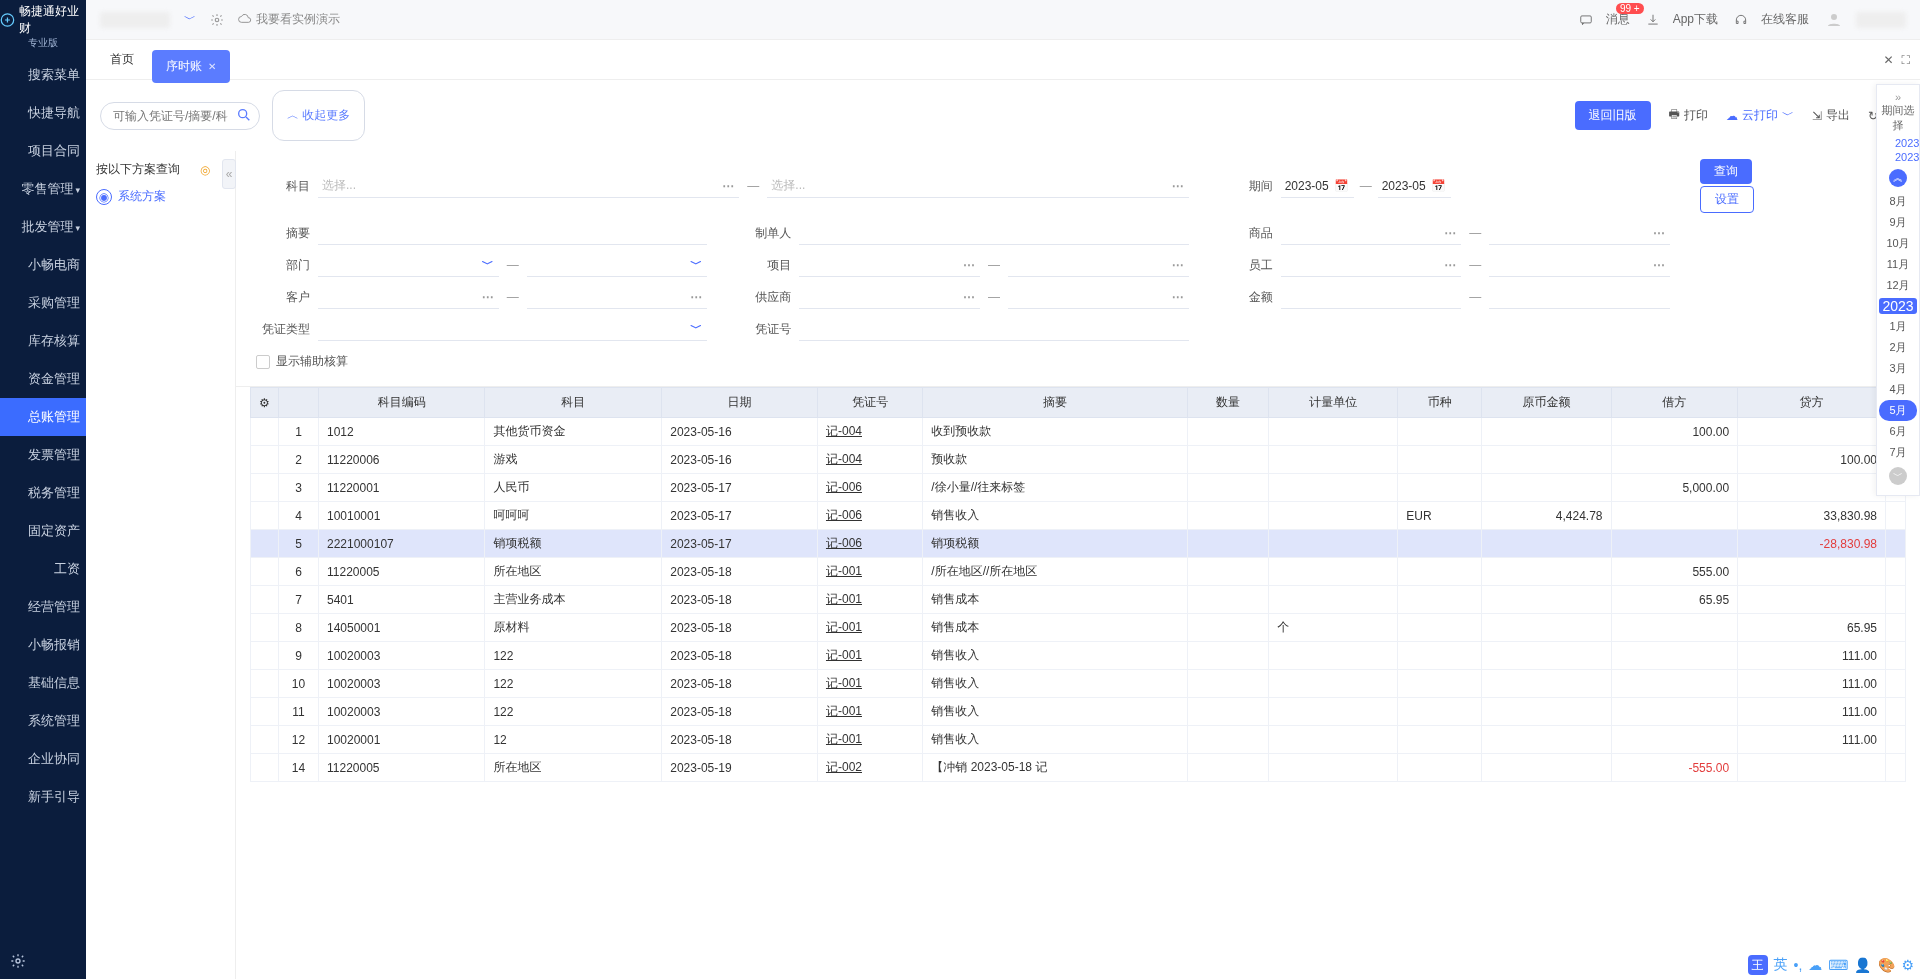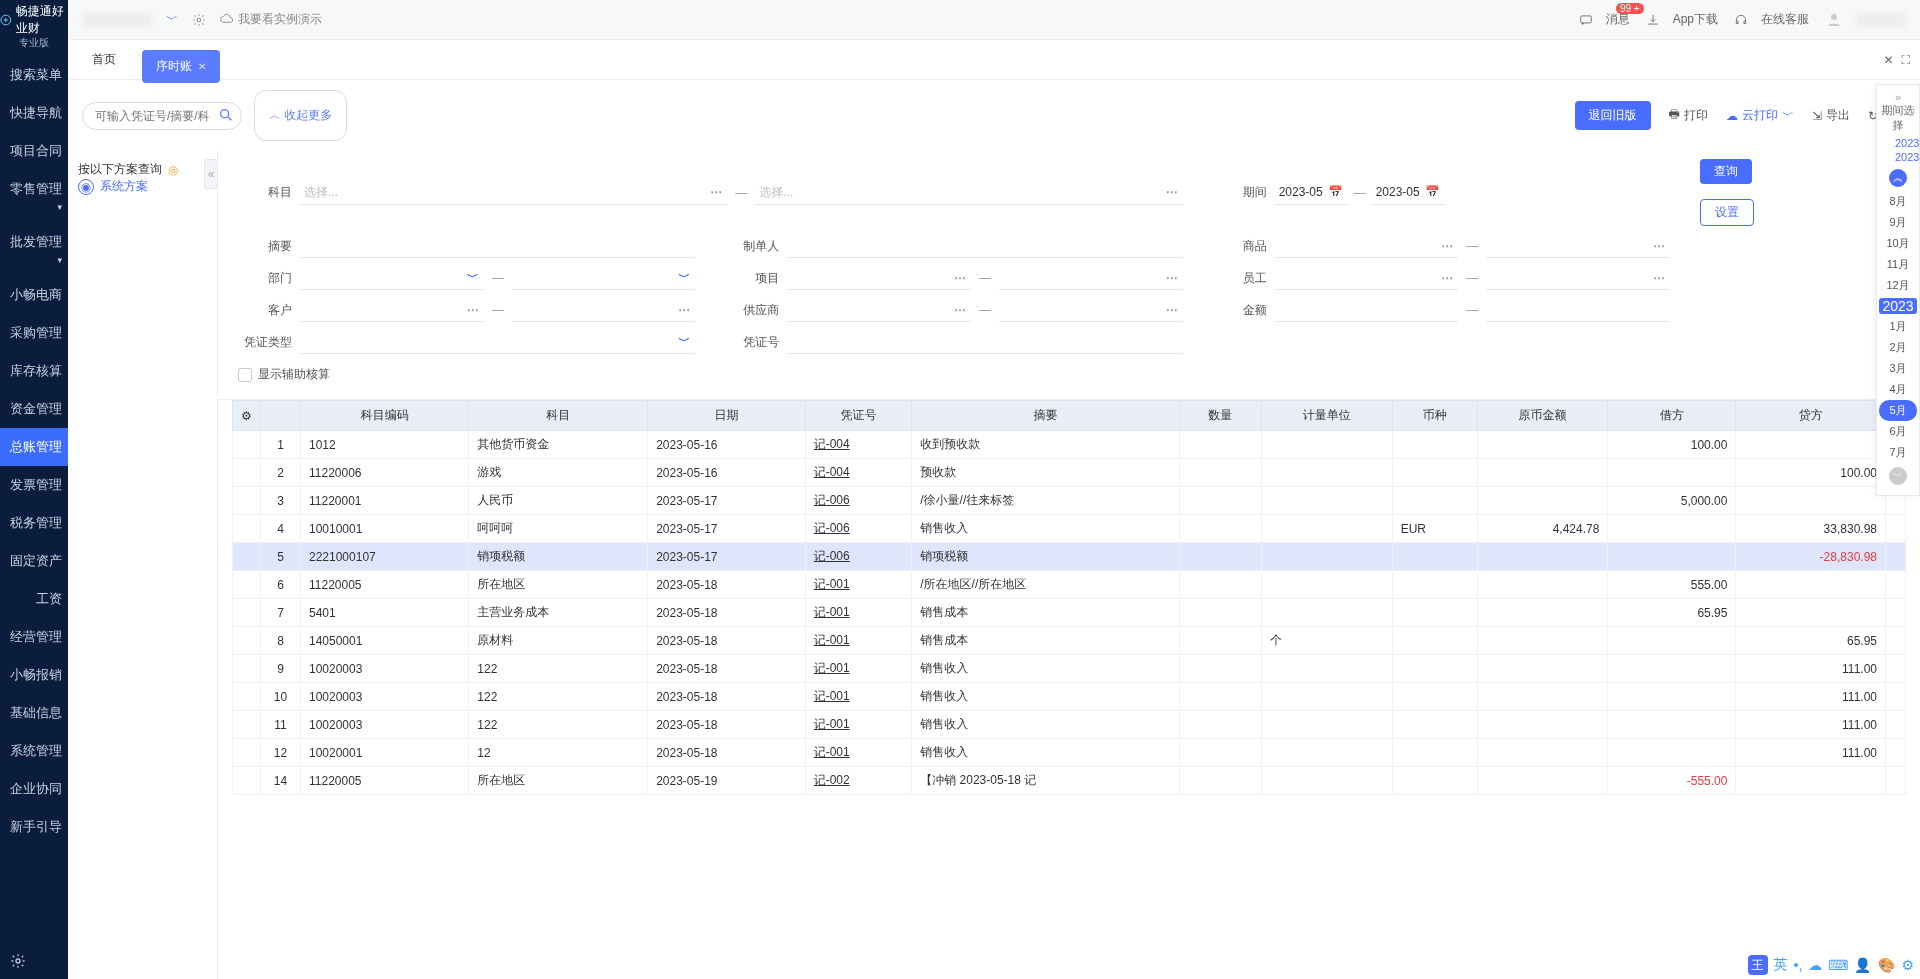--- a/index.html
+++ b/index.html
@@ -1,63 +1,63 @@
 <!DOCTYPE html>
 <html><head>
 <meta charset="utf-8">
 <style>
 * { margin:0; padding:0; box-sizing:border-box; font-family:"Microsoft YaHei","PingFang SC",sans-serif; }
 body { background:#fff; font-size:12px; color:#333; overflow:hidden; }
 .app { display:flex; height:100vh; }
-.sidebar { width:68px; background:#0b1d3d; color:#c8d1e0; display:flex; flex-direction:column; }
+.sidebar { width:86px; background:#0b1d3d; color:#c8d1e0; display:flex; flex-direction:column; }
 .logo { height:40px; display:flex; align-items:center; justify-content:center; gap:4px; font-size:12px; color:#fff; }
 .logo-sub { font-size:10px; color:#9db0d0; text-align:center; margin-top:-4px; margin-bottom:6px;}
 .nav { flex:1; overflow:auto; }
 .nav-item { padding:10px 6px; text-align:right; font-size:13px; cursor:pointer; position:relative; }
 .nav-item.active { background:#3b6cff; color:#fff; }
 .nav-item .caret { font-size:9px; margin-left:2px; }
 .gear-bottom { text-align:center; padding:10px; color:#b8c5dd; }
 .main { flex:1; display:flex; flex-direction:column; min-width:0; }
 .topbar { height:40px; display:flex; align-items:center; padding:0 14px; gap:14px; border-bottom:1px solid #eee; color:#666; background:#f7f8fa; }
 .topbar .blur { filter:blur(2px); background:#eee; width:70px; height:16px; border-radius:3px; }
 .topbar .demo { display:flex; align-items:center; gap:4px; color:#888; cursor:pointer; }
 .topbar-right { margin-left:auto; display:flex; align-items:center; gap:16px; }
 .badge { position:relative; }
 .badge::after { content:attr(data-badge); position:absolute; top:-8px; right:-14px; background:#ff4d4f; color:#fff; font-size:10px; padding:0 4px; border-radius:8px; }
-.tabs { height:40px; display:flex; align-items:center; padding:0 10px; gap:12px; border-bottom:1px solid #eee; position:relative; }
+.tabs { height:40px; display:flex; align-items:center; padding:0 10px; gap:4px; border-bottom:1px solid #eee; position:relative; }
 .tab { padding:8px 14px; border-radius:4px; cursor:pointer; display:flex; align-items:center; gap:6px; }
 .tab.active { background:#5b7cff; color:#fff;margin-top:14px; }
 .tab .x { font-size:10px; opacity:.8; }
 .tabs .close-all { margin-left:auto; display:flex; gap:8px; color:#666; }
 .toolbar { display:flex; align-items:center; padding:10px 14px; gap:12px; }
 .search-box { position:relative; }
 .search-box input { width:160px; height:28px; border:1px solid #d6dbe6; border-radius:14px; padding:0 30px 0 12px; font-size:12px; outline:none; }
 .search-box .mag { position:absolute; right:8px; top:5px; color:#5b7cff; }
 .collapse-btn { padding:16px 14px; border:1px solid #d6dbe6; border-radius:12px; color:#5b7cff; cursor:pointer; background:#fff; }
 .toolbar-right { margin-left:auto; display:flex; align-items:center; gap:18px; color:#555; }
 .btn-primary { background:#4a6cff; color:#fff; padding:6px 14px; border-radius:4px; cursor:pointer; }
 .btn-query { background:#4a6cff; color:#fff; padding:4px 14px; border-radius:4px; cursor:pointer; }
 .btn-setting { padding:4px 14px; border:1px solid #4a6cff; color:#4a6cff; border-radius:4px; cursor:pointer; background:#fff;}
 .cloud-print { color:#4a6cff; display:flex; align-items:center; gap:2px; cursor:pointer;}
 .toolbar-right .tool { display:flex; align-items:center; gap:4px; cursor:pointer; }
 .content { flex:1; display:flex; min-height:0; }
 .left-panel { width:150px; border-right:1px solid #eee; padding:10px; position:relative;}
-.left-panel .title { font-size:12px; display:flex; align-items:center; gap:6px;}
+.left-panel .title { font-size:12px; margin-bottom:10px; display:flex; align-items:center; gap:20px;}
 .left-panel .title .target { color:#f0a020; }
 .scheme { display:flex; align-items:center; gap:6px; color:#4a6cff; cursor:pointer; font-size:12px;}
 .collapse-handle { position:absolute; right:-1px; top:8px; width:14px; height:30px; background:#f2f4f8; border:1px solid #e2e6ef; border-radius:3px; display:flex; align-items:center; justify-content:center; color:#aaa; cursor:pointer;}
 .right-area { flex:1; display:flex; flex-direction:column; min-width:0; position:relative;}
 .filter-grid { padding:8px 20px 16px; display:grid; grid-template-columns:repeat(3,1fr) 200px; gap:8px 30px; align-items:center; position:relative; border-bottom:1px solid #eee;}
 .field { display:flex; align-items:center; gap:8px; }
 .field label { width:54px; text-align:right; color:#555; font-size:12px;}
 .field .inp { flex:1; height:24px; border-bottom:1px solid #e2e6ef; display:flex; align-items:center; color:#bbb; padding:0 4px; position:relative; font-size:12px;}
 .field .inp .dots { margin-left:auto; color:#999; font-weight:bold; letter-spacing:1px;}
 .period-wrap { display:flex; align-items:center; gap:6px; }
 .period-wrap .pbox { display:flex; align-items:center; border-bottom:1px solid #e2e6ef; height:24px; padding:0 4px; gap:6px; color:#333;}
-.btn-col { display:flex; flex-direction:column; gap:15px; align-items:flex-start;}
+.btn-col { display:flex; flex-direction:column; gap:2px; align-items:flex-start;}
 .checkbox { display:flex; align-items:center; gap:6px; color:#555; margin-top:4px;}
 .checkbox .box { width:14px; height:14px; border:1px solid #ccc; border-radius:2px;}
 .table-wrap { flex:1; overflow:auto; padding:0 14px 10px;}
 table { border-collapse:collapse; width:100%; font-size:12px; }
 thead th { background:#e9edf5; border:1px solid #dde3ef; padding:6px 8px; font-weight:normal; color:#333; position:sticky; top:0;}
 tbody td { border:1px solid #eef1f7; padding:5px 8px; height:25px; white-space:nowrap;}
 tbody tr.highlight td { background:#dfe5fb; }
 .link { color:#333; text-decoration:underline; cursor:pointer;}
 .num-r { text-align:right; }
 .neg { color:#e23c3c; }

